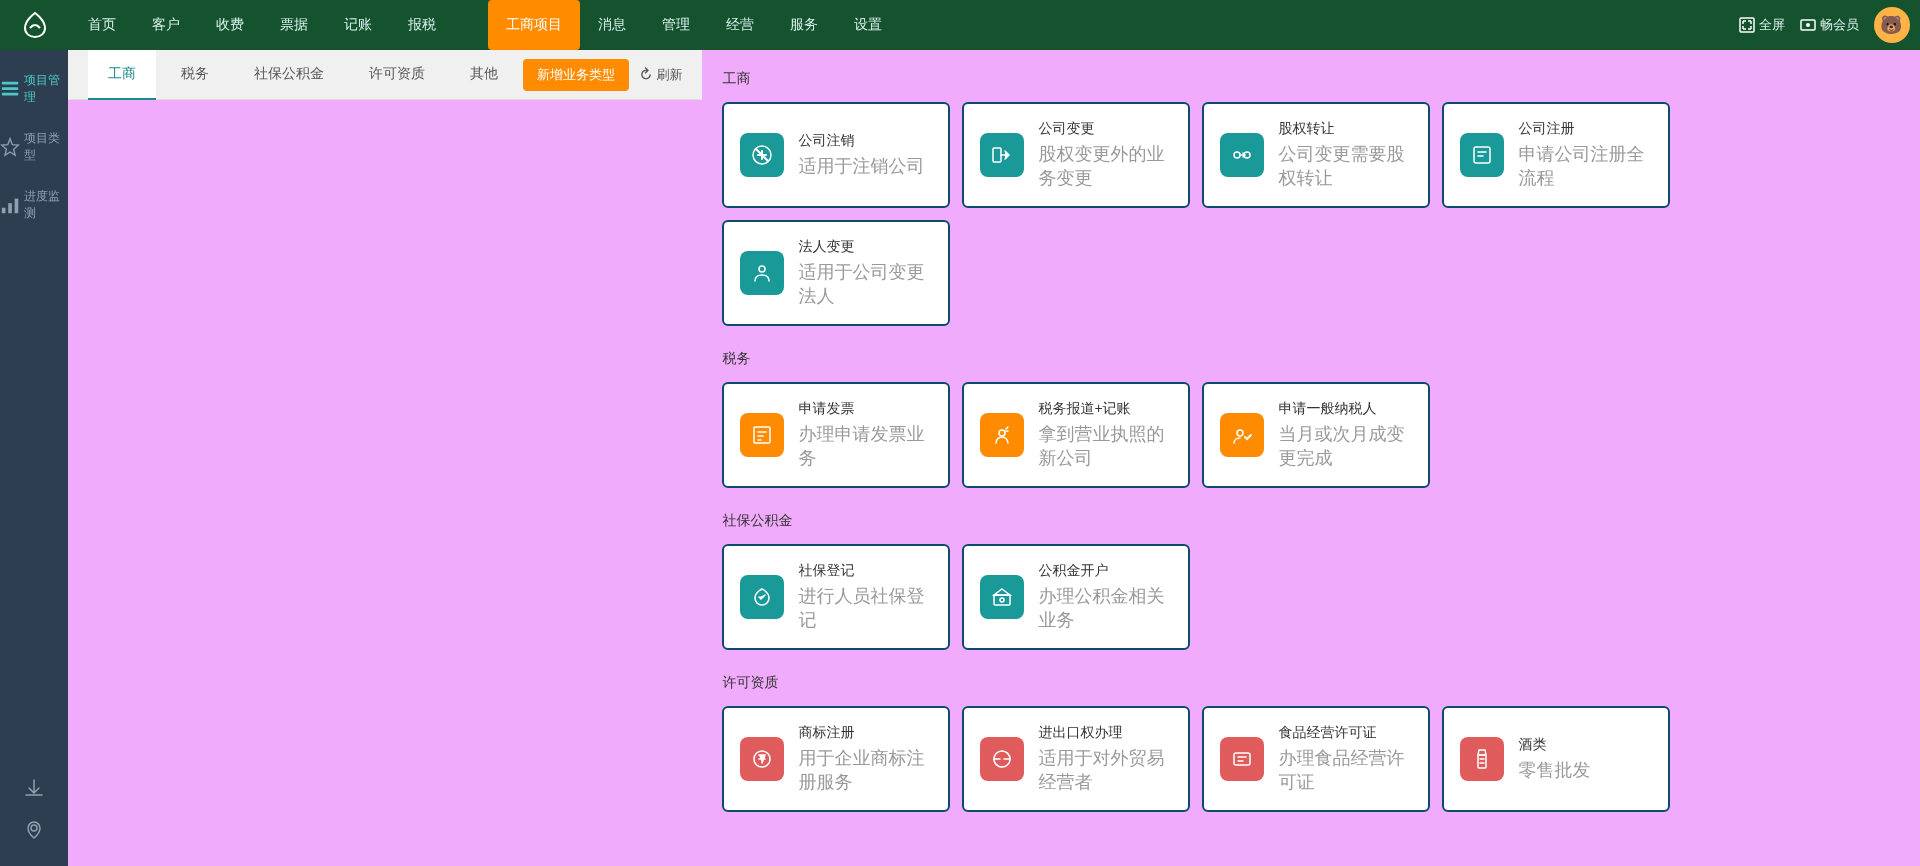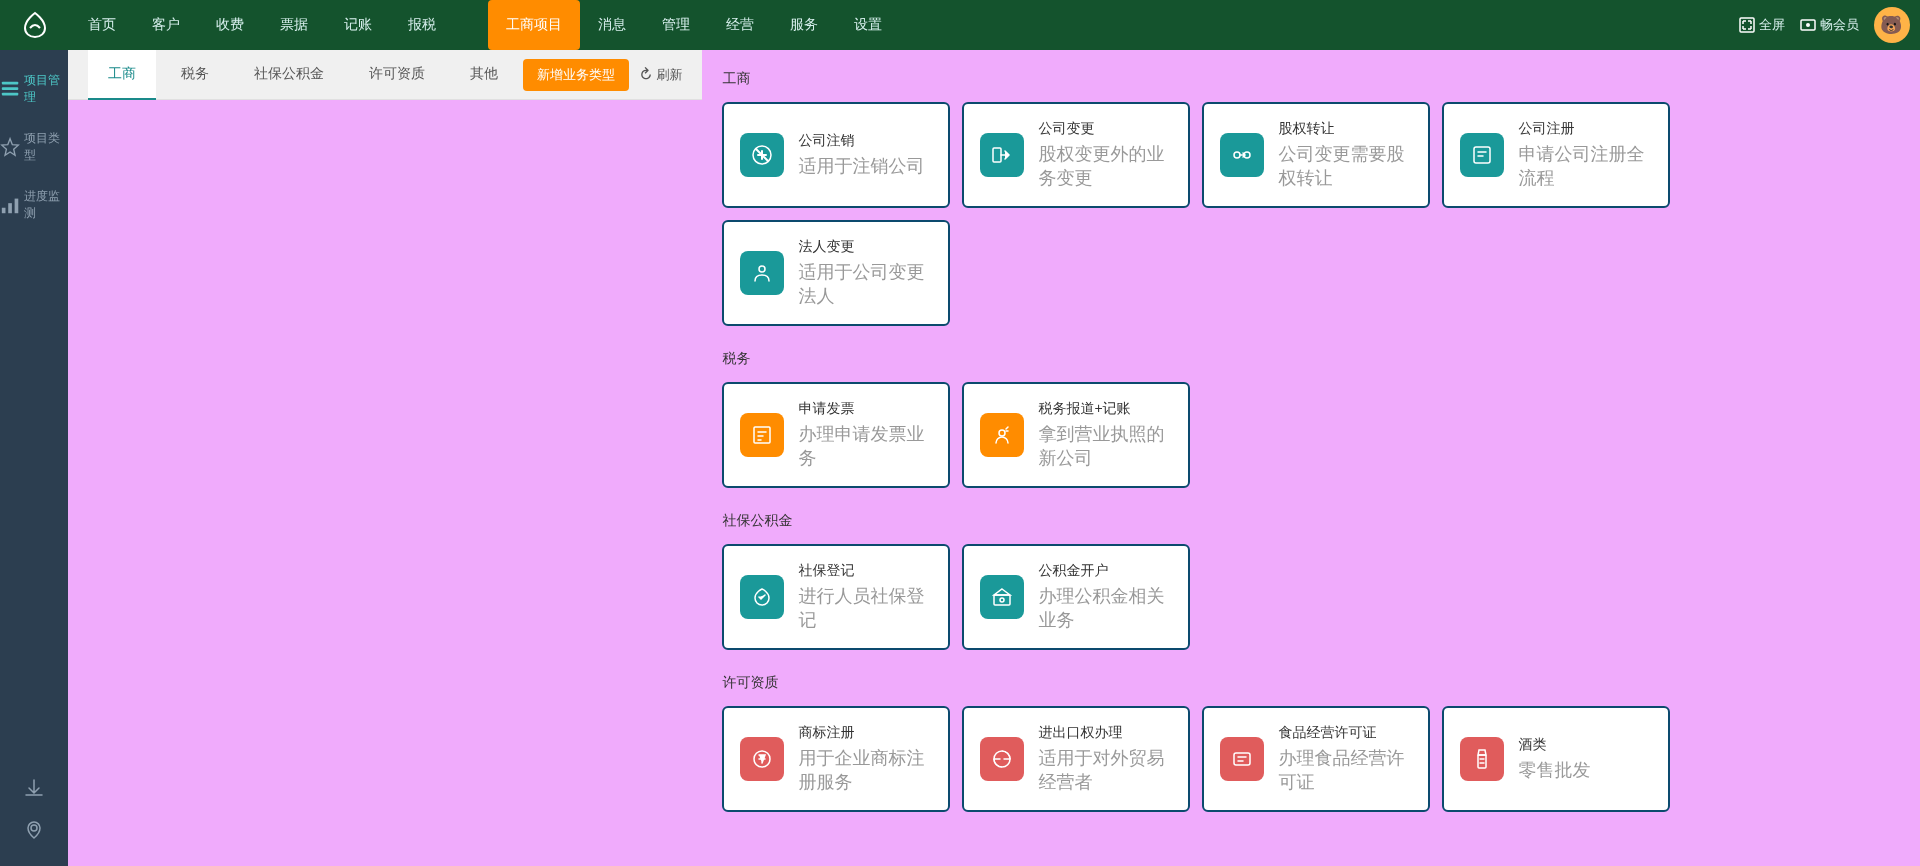--- a/index.html
+++ b/index.html
@@ -417,20 +417,33 @@
                 <circle cx="12" cy="10" r="3" stroke="white" stroke-width="1.5" fill="none"></circle>
                 <path d="M6 20c0-3.3 2.7-6 6-6s6 2.7 6 6" stroke="white" stroke-width="1.5" stroke-linecap="round" fill="none"></path>
                 <path d="M16 6l2-2M16 8h2" stroke="white" stroke-width="1.5" stroke-linecap="round"></path>
               </svg>
             </div>
             <div class="card-info">
               <div class="card-title">税务报道+记账</div>
               <div class="card-desc">拿到营业执照的新公司</div>
             </div>
           </div>
+          <div class="card">
+            <div class="card-icon orange">
+              <svg viewBox="0 0 24 24" fill="white" width="24" height="24">
+                <circle cx="10" cy="10" r="3" stroke="white" stroke-width="1.5" fill="none"></circle>
+                <path d="M4 20c0-3 2.7-5 6-5" stroke="white" stroke-width="1.5" stroke-linecap="round" fill="none"></path>
+                <path d="M15 14l2 2 4-4" stroke="white" stroke-width="2" stroke-linecap="round" fill="none"></path>
+              </svg>
+            </div>
+            <div class="card-info">
+              <div class="card-title">申请一般纳税人</div>
+              <div class="card-desc">当月或次月成变更完成</div>
+            </div>
+          </div>
         </div>
         <div class="section-title">社保公积金</div>
         <div class="cards-grid">
           <div class="card">
             <div class="card-icon teal">
               <svg viewBox="0 0 24 24" fill="white" width="24" height="24">
                 <path d="M12 4C12 4 5 7 5 13c0 4 3 7 7 7s7-3 7-7c0-6-7-9-7-9z" stroke="white" stroke-width="1.5" fill="none"></path>
                 <path d="M9 12l2 2 4-4" stroke="white" stroke-width="1.5" stroke-linecap="round"></path>
               </svg>
             </div>

